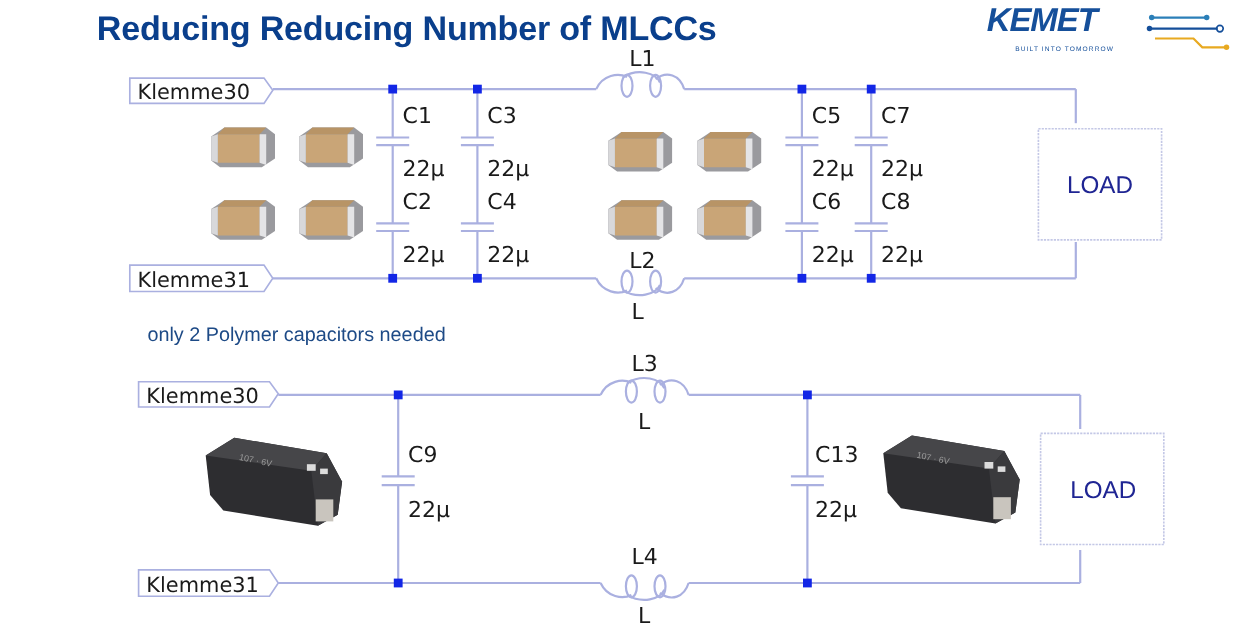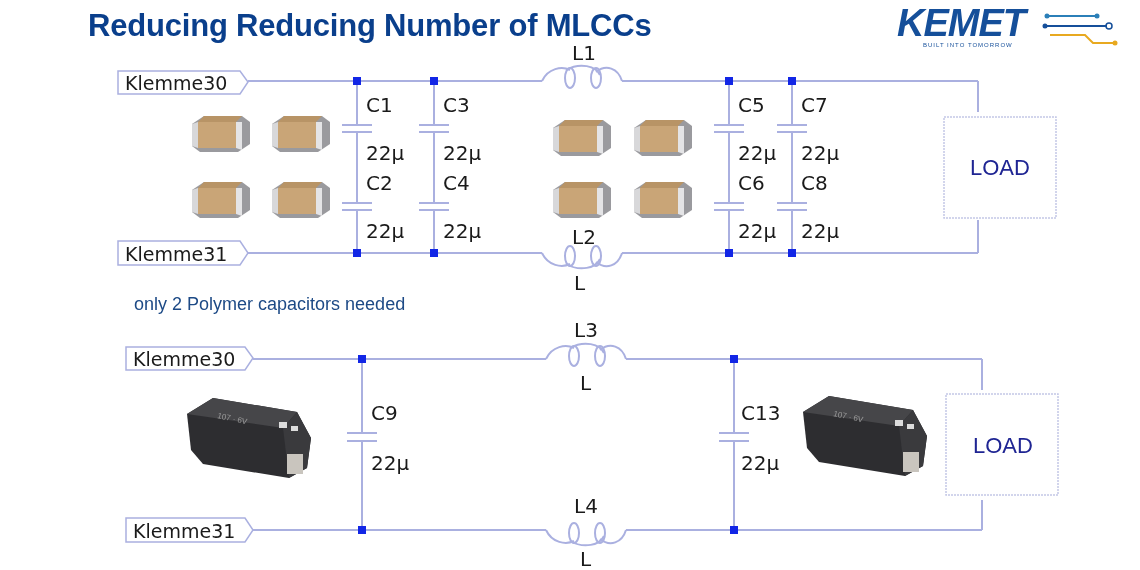--- a/index.html
+++ b/index.html
@@ -1,20 +1,20 @@
 <!DOCTYPE html>
 <html><head>
 <meta charset="utf-8">
 <style>
   html,body{margin:0;padding:0;background:#ffffff;}
   body{width:1140px;height:570px;position:relative;overflow:hidden;font-family:"Liberation Sans",sans-serif;}
   .title{position:absolute;left:88px;top:8px;font-size:31px;font-weight:bold;color:#0a3f8c;letter-spacing:-0.2px;white-space:nowrap;}
   .subtitle{position:absolute;left:106px;top:294px;font-size:18px;color:#1d4a86;white-space:nowrap;margin-left:28px;}
   .logo{position:absolute;left:895px;top:2px;width:230px;height:52px;}
-  .logo .word{position:absolute;left:2px;top:0;font-size:38px;font-weight:bold;font-style:italic;color:#154f9a;letter-spacing:-1px;font-family:"Liberation Sans",sans-serif;}
+  .logo .word{position:absolute;left:2px;top:0;font-size:30px;font-weight:bold;font-style:italic;color:#154f9a;letter-spacing:-1px;font-family:"Liberation Sans",sans-serif;}
   .logo .tag{position:absolute;left:28px;top:40px;font-size:6px;color:#154f9a;letter-spacing:1px;}
   svg.circuit{position:absolute;left:0;top:0;}
   .lbl{font-family:"DejaVu Sans",sans-serif;font-size:20px;fill:#1a1a1a;}
   .port{font-family:"DejaVu Sans",sans-serif;font-size:19px;fill:#1a1a1a;}
   .load{font-family:"Liberation Sans",sans-serif;font-size:22px;fill:#1f2593;}
 </style>
 </head>
 <body>
 
 <div class="title">Reducing Reducing Number of MLCCs</div>

